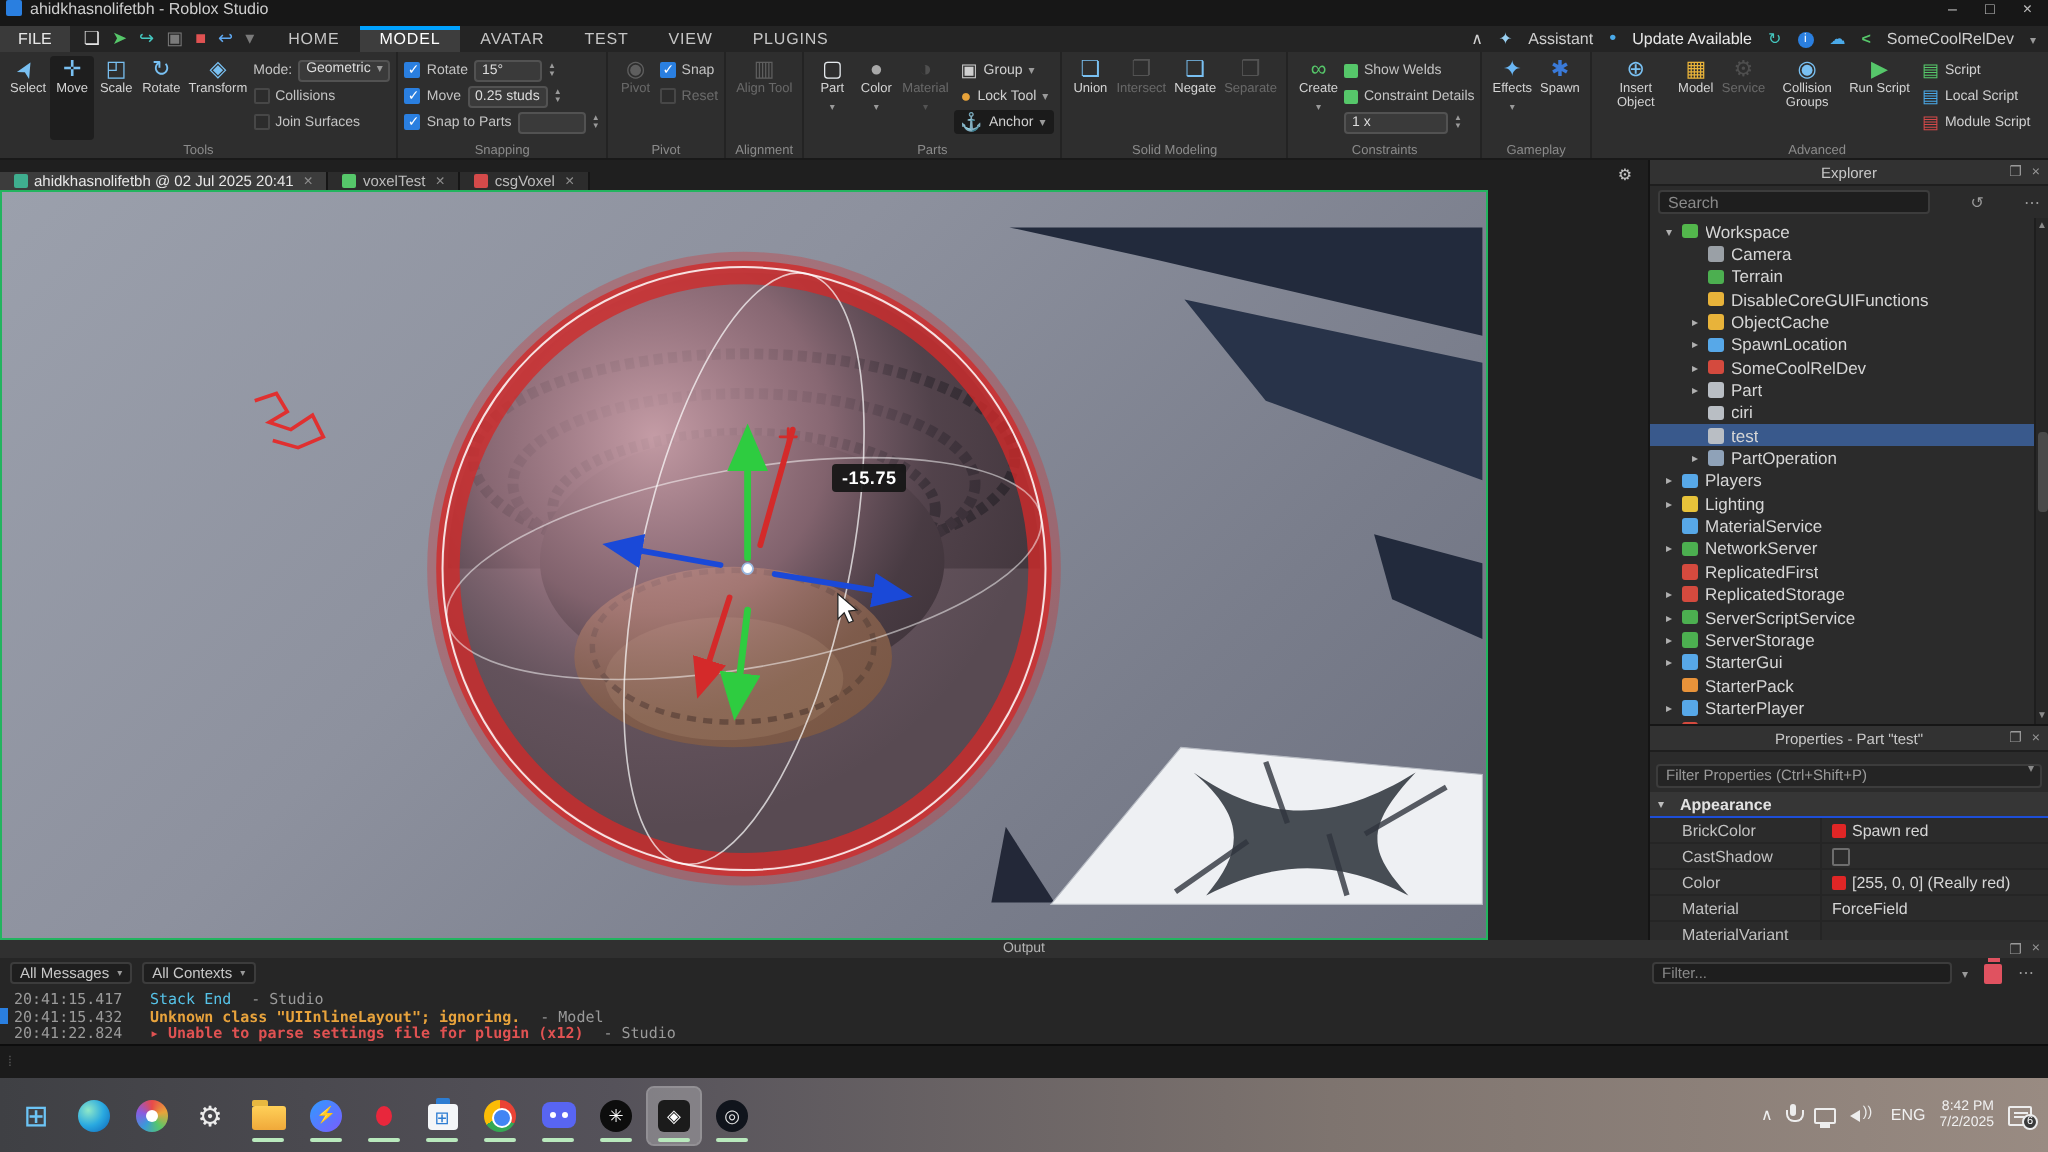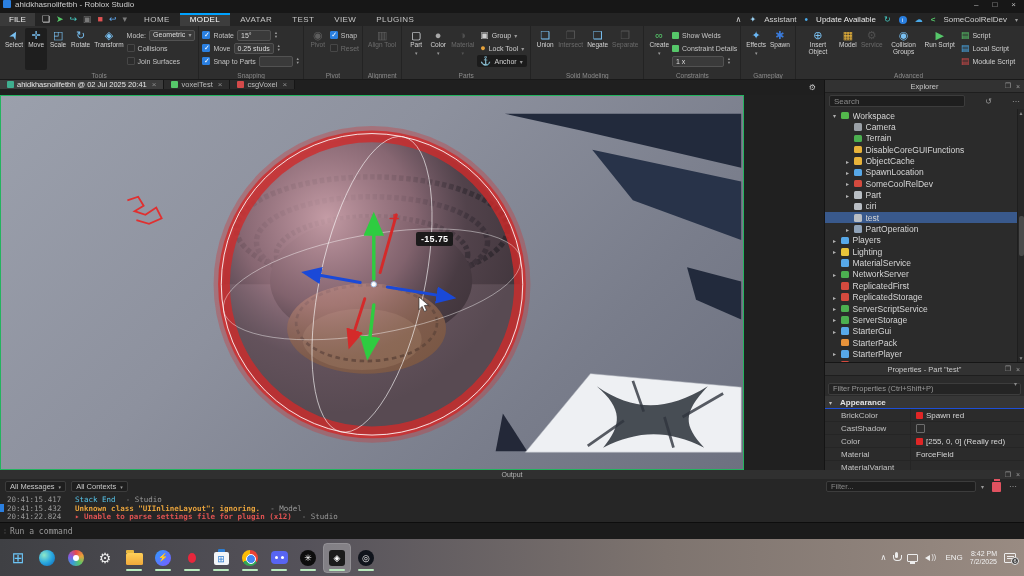--- a/index.html
+++ b/index.html
@@ -558,21 +558,21 @@
         <button class="rb-small">
           <span class="ic module-script-icon"></span>
           <span>Module Script</span>
         </button>
       </div>
     <span class="sec-label">Advanced</span>
   </div>
 </div>
 
 <div id="tabbar">
-  <div style="display:flex;align-items:flex-start">
+  <div style="display:flex;align-items:flex-end">
 
       <div class="doc-tab active">
         <span class="tab-chip" style="background: rgb(63, 174, 143);"></span>
         <span>ahidkhasnolifetbh @ 02 Jul 2025 20:41</span>
         <span class="tab-close">×</span>
       </div>
 
       <div class="doc-tab">
         <span class="tab-chip" style="background: rgb(86, 199, 106);"></span>
         <span>voxelTest</span>
@@ -931,21 +931,20 @@
         <span class="o-mark"></span>
         <span class="o-time">20:41:22.824</span>
         <span class="o-msg error">▸ Unable to parse settings file for plugin (x12)</span>
         <span class="o-ctx">-  Studio</span>
       </div>
     </div>
 </div>
 
 <div id="cmdbar">
   <span class="grip">⁞</span>
-  <input placeholder="Run a command" style="">
 </div>
 
 <div id="taskbar">
   <div id="tb-icons">
 
       <span class="tb tb-start">
         <span class="tb-g">⊞</span>
       </span>
 
       <span class="tb tb-edge">

